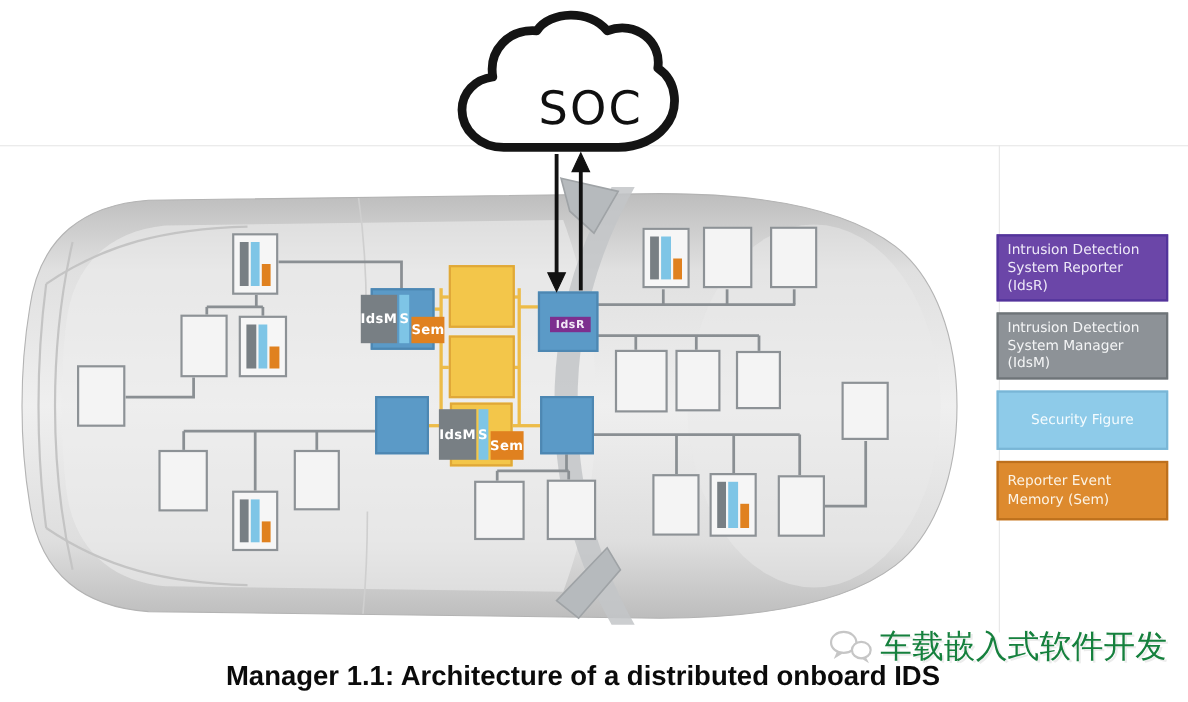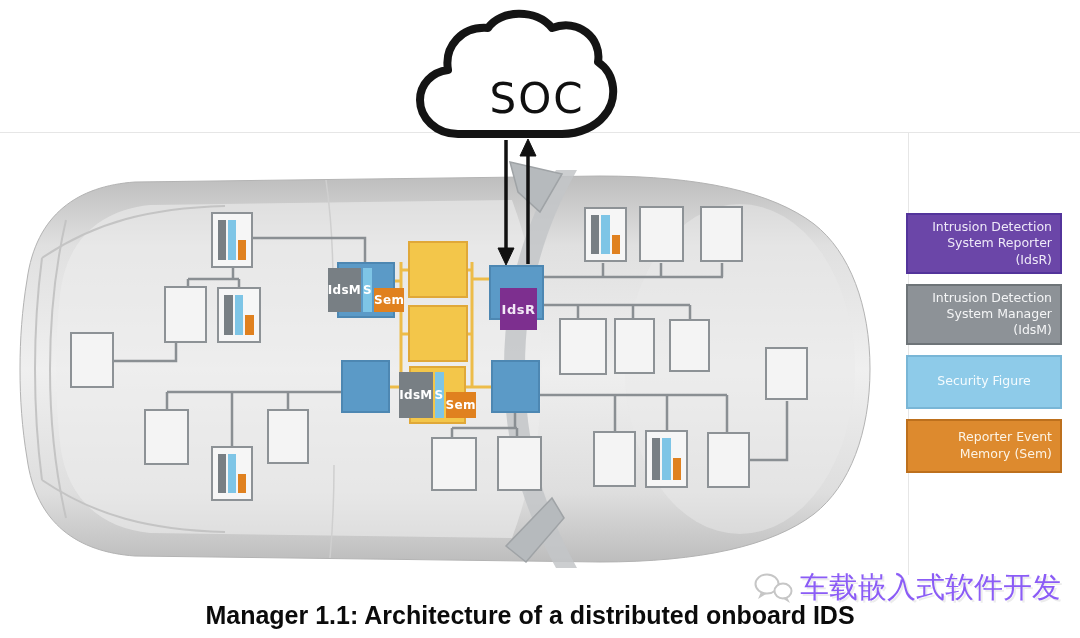--- a/index.html
+++ b/index.html
@@ -24,36 +24,36 @@
   .node.idsm_blue{background:#5b9ac7;border:2px solid #4d87b2;padding:4px;display:flex;}
   .node.idsm_yellow{background:#f3c64a;border:2px solid #e0a838;padding:4px;display:flex;}
   .node.idsr{background:#5b9ac7;border:2px solid #4d87b2;}
   .stack{display:flex;gap:2px;width:100%;height:100%;justify-content:center;}
   .bar{flex:1;min-height:0;}
   .bar-gray{background:#787f84;}
   .bar-blue{background:#7ec5e6;}
   .bar-orange{background:#e0811f;margin-top:20px;}
   .bar.labeled{color:#ffffff;font-size:12px;font-weight:600;display:flex;align-items:center;
                justify-content:center;line-height:1;letter-spacing:.3px;}
-  .idsr-inner{position:absolute;left:9px;top:21px;width:37px;height:42px;background:#7d2f8f;
-              color:#f2e8f6;font-size:13px;font-weight:600;display:flex;align-items:center;
+  .idsr-inner{position:absolute;left:9px;top:21px;width:37px;height:14px;background:#7d2f8f;
+              color:#f2e8f6;font-size:10px;font-weight:600;display:flex;align-items:center;
               justify-content:center;letter-spacing:.5px;}
   
   #soc-label{position:absolute;left:476px;top:64px;width:122px;text-align:center;z-index:5;
              font-size:42px;font-weight:400;letter-spacing:2px;color:#101010;margin-top:10px;}
   
   #legend{position:absolute;left:906px;top:213px;width:156px;z-index:5;}
   .legend-item{box-sizing:border-box;min-height:54px;margin-bottom:10px;border:2px solid;
-               display:flex;align-items:center;justify-content:center;text-align:right;
+               display:flex;align-items:center;justify-content:center;text-align:left;
                font-size:12.5px;line-height:1.3;padding:4px 8px;}
   
   #caption{position:absolute;left:0;top:601px;width:1060px;text-align:center;z-index:6;
            font-family:"Liberation Sans",sans-serif;font-weight:bold;font-size:25px;color:#0b0b0b;}
   #watermark{position:absolute;left:752px;top:568px;z-index:7;display:flex;align-items:center;
-             gap:6px;color:#8b5cf6;font-size:29px;white-space:nowrap;
+             gap:6px;color:#15803d;font-size:29px;white-space:nowrap;
              text-shadow:2px 2px 0 #ececec;}
   #watermark svg{position:static;flex:0 0 auto;}
 </style>
 </head>
 <body>
 
 <div id="stage">
 
   <div class="hline"></div>
   <div class="vline"></div>

